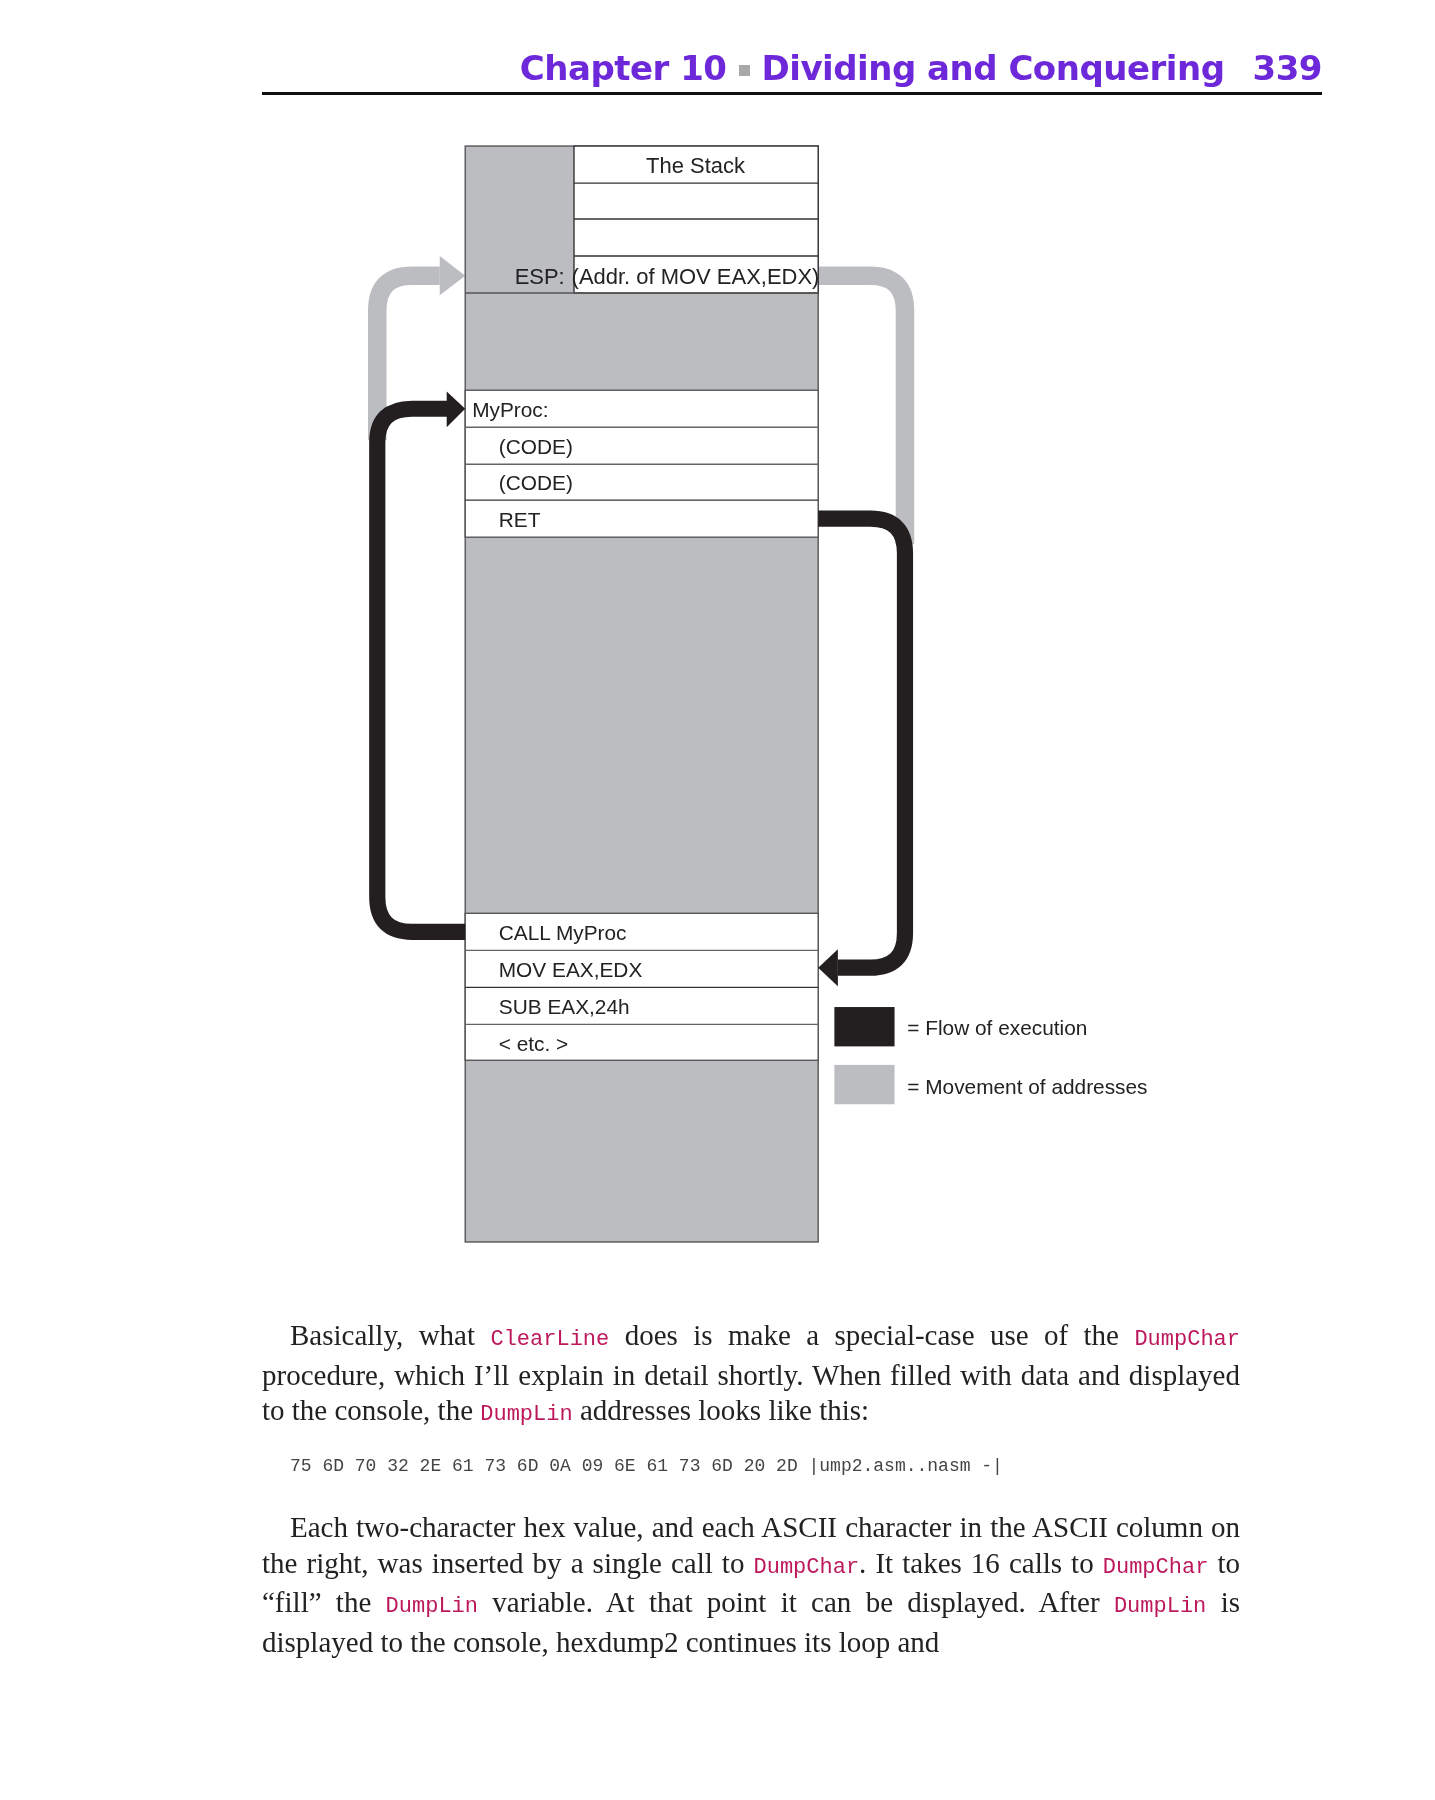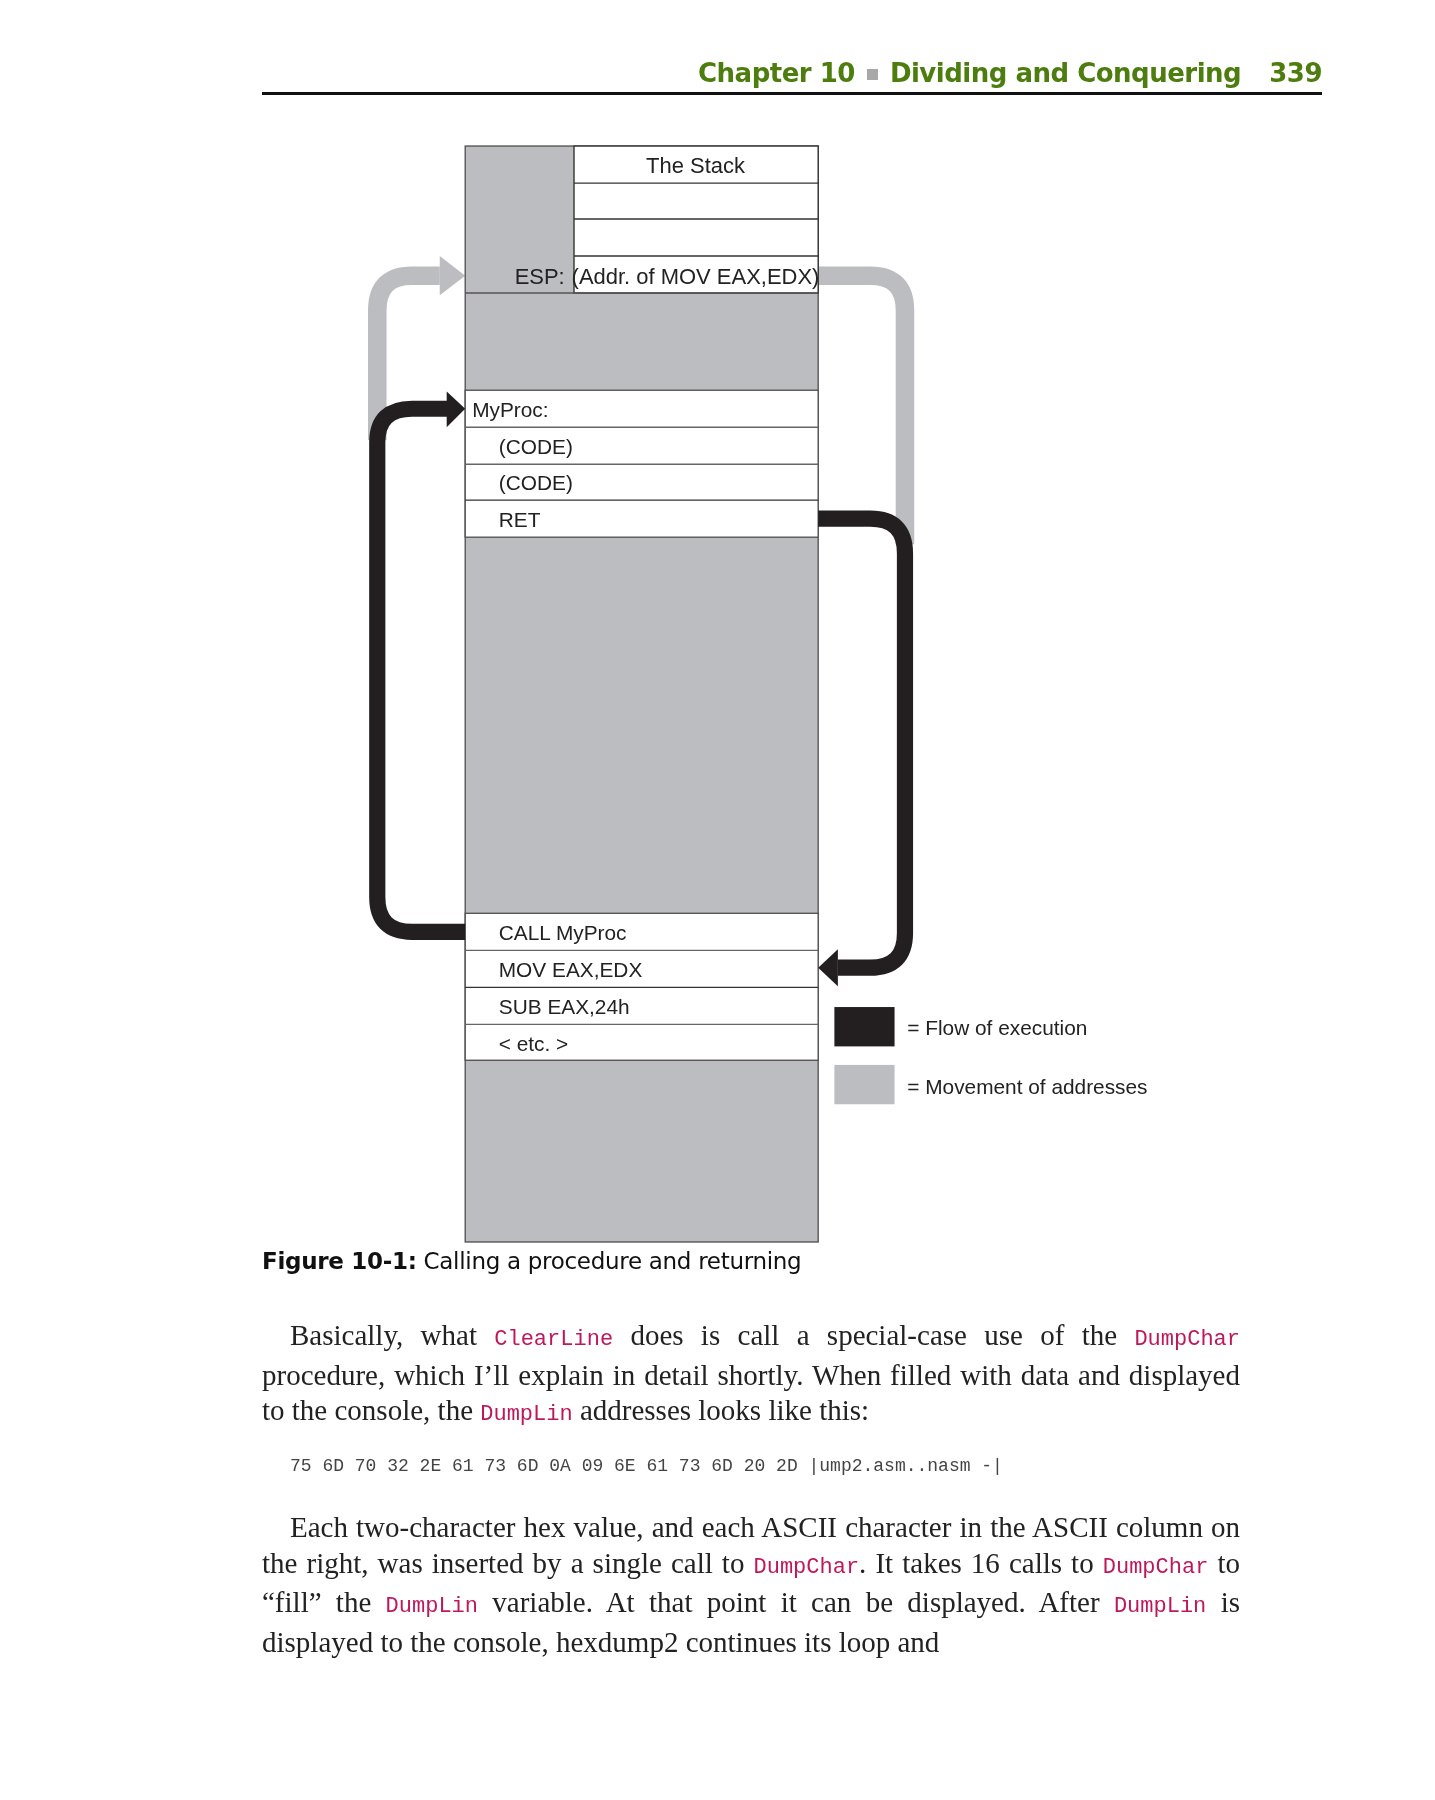--- a/index.html
+++ b/index.html
@@ -1,19 +1,19 @@
 <!DOCTYPE html>
 <html><head>
 <meta charset="utf-8">
 <style>
   html,body{margin:0;padding:0;background:#fff;}
   body{width:1435px;height:1800px;position:relative;overflow:hidden;}
   #page{position:absolute;left:0;top:0;width:1435px;height:1800px;}
   .hdr{position:absolute;top:52px;left:262px;width:1060px;height:40px;border-bottom:3px solid #111;}
-  .hdr-text{position:absolute;right:0;bottom:4px;font-family:"DejaVu Sans",sans-serif;font-weight:bold;font-size:26px;color:#4d7c0f;letter-spacing:-0.5px;white-space:nowrap;}
+  .hdr-text{position:absolute;right:0;bottom:4px;font-family:"DejaVu Sans",sans-serif;font-weight:bold;font-size:34px;color:#6d28d9;letter-spacing:-0.5px;white-space:nowrap;}
   .hdr-sep{display:inline-block;width:11px;height:11px;background:#a8a8a8;margin:0 12px;vertical-align:middle;}
   .hdr-page{margin-left:28px;}
   svg text{font-family:"Liberation Sans",sans-serif;}
   .caption{position:absolute;left:262px;top:1248px;font-family:"DejaVu Sans",sans-serif;font-size:23px;color:#111;white-space:nowrap;letter-spacing:-0.3px;}
   .caption b{font-weight:bold;}
   .para{position:absolute;left:262px;width:978px;font-family:"Liberation Serif",serif;font-size:29px;line-height:35.5px;color:#222;text-align:justify;}
   .para .ind{display:inline-block;width:28px;}
   code{font-family:"Liberation Mono",monospace;font-size:22px;color:#be185d;}
   .hexline{position:absolute;left:290px;top:1456px;font-family:"Liberation Mono",monospace;font-size:18px;color:#444;white-space:pre;}
 </style>
@@ -77,27 +77,23 @@
     <polygon points="724,820 707,836 724,852" fill="#231f20"></polygon>
 
     <g>
       <rect x="721" y="870" width="52" height="34" fill="#231f20"></rect>
       <text x="784" y="894" font-size="18" fill="#222">= Flow of execution</text>
       <rect x="721" y="920" width="52" height="34" fill="#bcbdc0"></rect>
       <text x="784" y="945" font-size="18" fill="#222">= Movement of addresses</text>
     </g>
   </svg>
 
-  <div class="caption">
-    <b>Figure 10-1:</b>
-    <span>Calling a procedure and returning</span>
-  </div>
 
   <div class="para" style="top:1318px;">
-    <span class="ind"></span><span>Basically, what </span><code>ClearLine</code><span> does is call a special-case use of the </span><code>DumpChar</code><span> procedure, which I’ll explain in detail shortly. When filled with data and displayed to the console, the </span><code>DumpLin</code><span> addresses looks like this:</span>
+    <span class="ind"></span><span>Basically, what </span><code>ClearLine</code><span> does is make a special-case use of the </span><code>DumpChar</code><span> procedure, which I’ll explain in detail shortly. When filled with data and displayed to the console, the </span><code>DumpLin</code><span> addresses looks like this:</span>
   </div>
 
   <div class="hexline">75 6D 70 32 2E 61 73 6D 0A 09 6E 61 73 6D 20 2D |ump2.asm..nasm -|</div>
 
   <div class="para" style="top:1510px;">
     <span class="ind"></span><span>Each two-character hex value, and each ASCII character in the ASCII column on the right, was inserted by a single call to </span><code>DumpChar</code><span>. It takes 16 calls to </span><code>DumpChar</code><span> to “fill” the </span><code>DumpLin</code><span> variable. At that point it can be displayed. After </span><code>DumpLin</code><span> is displayed to the console, hexdump2 continues its loop and</span>
   </div>
 
 </div>
 

